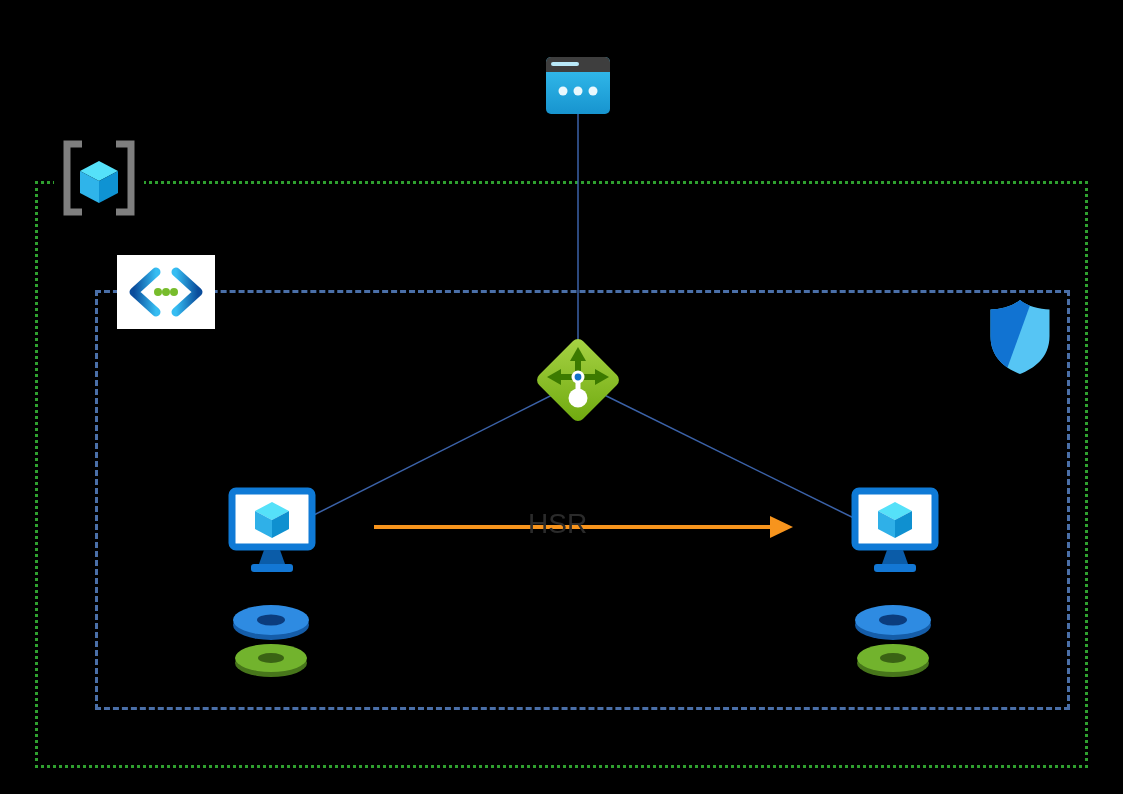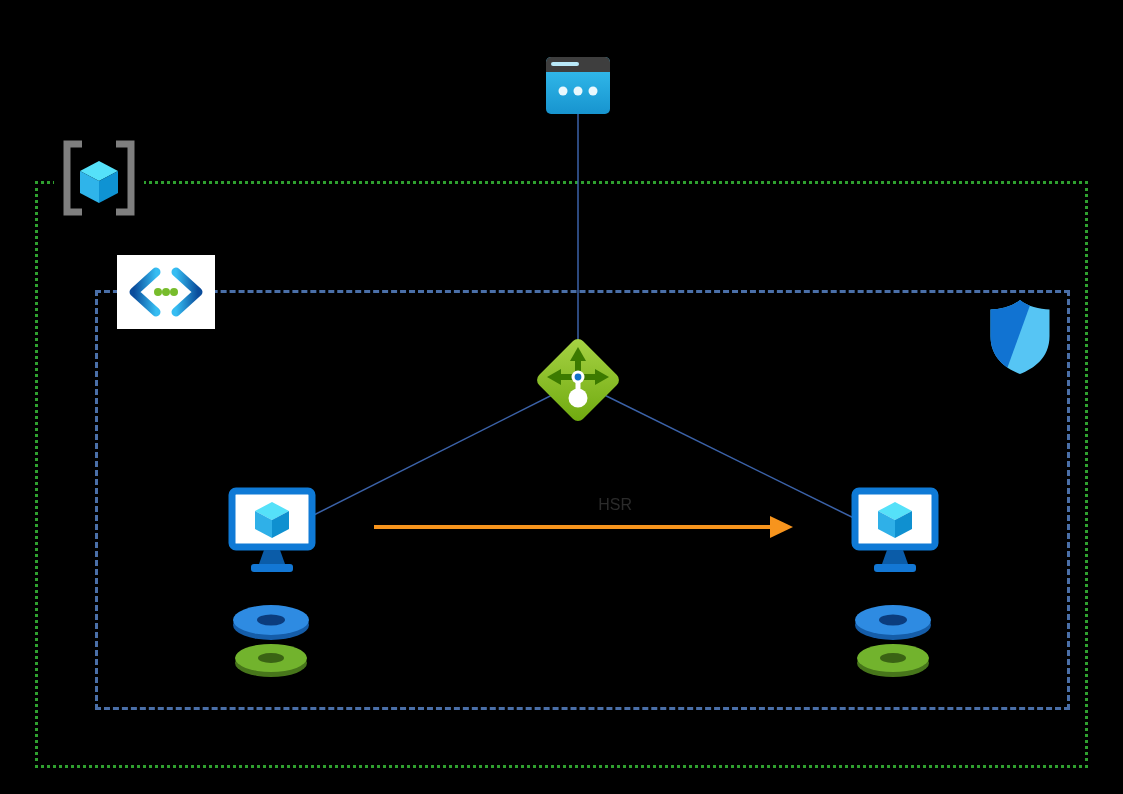--- a/index.html
+++ b/index.html
@@ -27,22 +27,22 @@
   .icon-browser{left:546px;top:57px;}
   .icon-rg{left:54px;top:137px;background:#000;}
   .icon-vnet{left:117px;top:255px;}
   .icon-shield{left:986px;top:297px;}
   .icon-lb{left:532px;top:334px;}
   .icon-vm-left{left:228px;top:487px;}
   .icon-vm-right{left:851px;top:487px;}
   .icon-disks-left{left:231px;top:600px;}
   .icon-disks-right{left:853px;top:600px;}
   .arrow-label{
-    position:absolute;left:528px;top:496px;width:104px;
-    text-align:right;font-size:16px;font-weight:400;
+    position:absolute;left:528px;top:508px;width:104px;
+    text-align:left;font-size:28px;font-weight:400;
     color:var(--label-text,#2b2b2b);
   }
 </style>
 </head>
 <body>
 
 <div class="canvas">
 
   <div class="boundary rg-boundary"></div>
   <div class="boundary vnet-boundary"></div>

